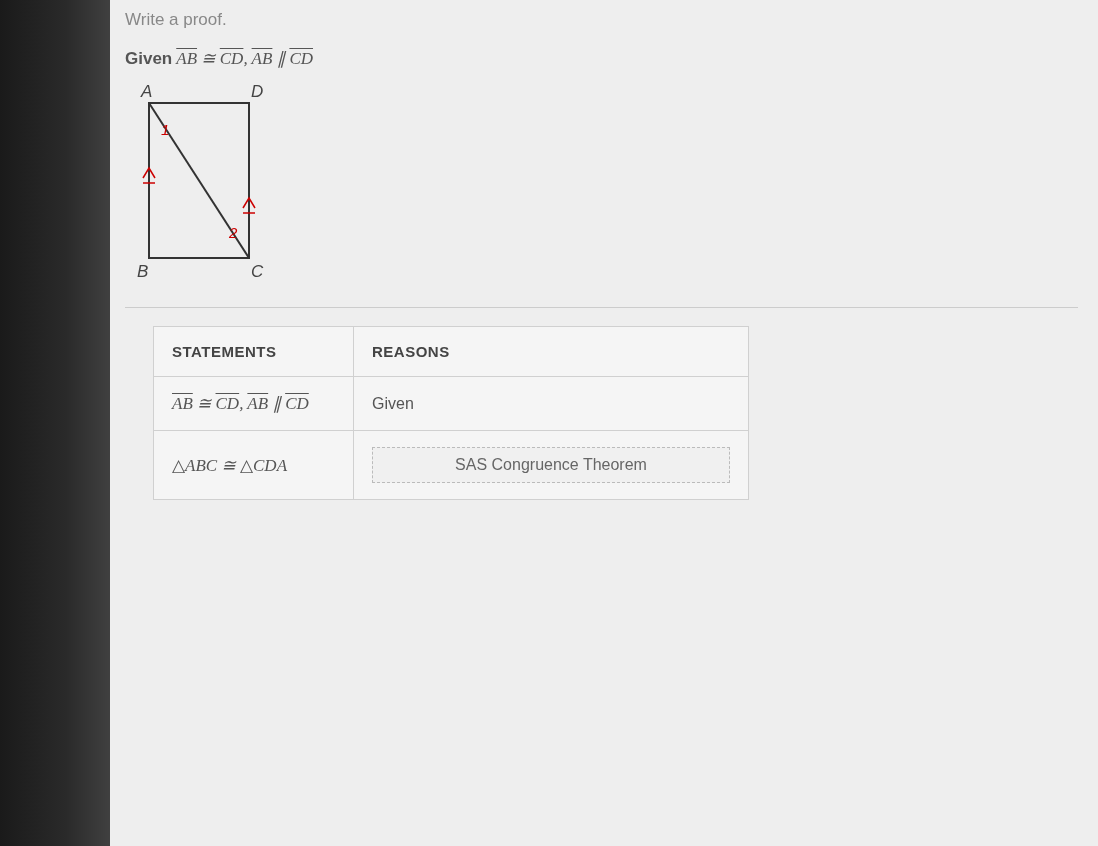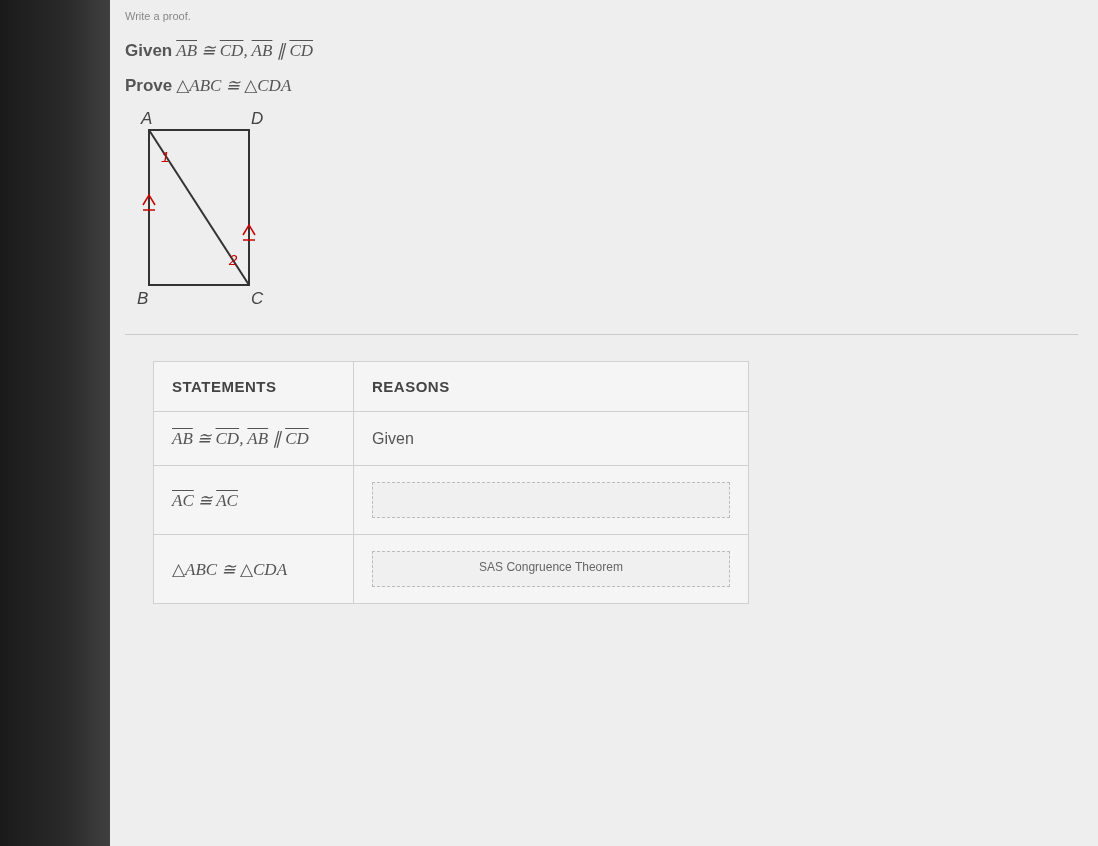--- a/index.html
+++ b/index.html
@@ -15,39 +15,39 @@
       background: linear-gradient(90deg, #1a1a1a 0%, #2a2a2a 60%, #404040 100%);
     }
     .content {
       flex: 1;
       background: #eeeeee;
       padding: 10px 20px 10px 15px;
       color: #555;
     }
     .prompt-text {
       color: #888;
-      font-size: 11px;
+      font-size: 17px;
       margin-bottom: 18px;
     }
     .given-line, .prove-line {
       font-size: 17px;
       margin-bottom: 14px;
       display: flex;
       align-items: center;
       gap: 4px;
     }
     .label-bold { font-weight: bold; color: #555; }
     .math { font-style: italic; font-family: 'Times New Roman', serif; }
     .overline { text-decoration: overline; font-style: italic; }
     .diagram {
       margin: 10px 0 20px 4px;
     }
     .proof-section {
       border-top: 1px solid #ccc;
-      padding-top: 26px;
+      padding-top: 18px;
     }
     .proof-table {
       border-collapse: collapse;
       margin-left: 28px;
     }
     .proof-table th, .proof-table td {
       border: 1px solid #d0d0d0;
       padding: 16px 18px;
       background: #f5f5f5;
       text-align: left;
@@ -60,21 +60,21 @@
       letter-spacing: 0.5px;
     }
     .stmt-col { width: 200px; }
     .reason-col { width: 395px; }
     .reason-box {
       border: 1px dashed #bbb;
       background: #f0f0f0;
       min-height: 36px;
       padding: 8px 12px;
       text-align: center;
-      font-size: 12px;
+      font-size: 16px;
       color: #666;
     }
     .stmt-math {
       font-family: 'Times New Roman', serif;
       font-style: italic;
       font-size: 17px;
       color: #555;
     }
     .triangle { font-style: normal; }
   </style>
@@ -87,26 +87,20 @@
 
   <div class="prompt-text">Write a proof.</div>
 
   <div class="given-line">
     <span class="label-bold">Given</span>
     <span class="math">
       <span class="overline">AB</span> ≅ <span class="overline">CD</span>, <span class="overline">AB</span> ∥ <span class="overline">CD</span>
     </span>
   </div>
 
-  <div class="prove-line">
-    <span class="label-bold">Prove</span>
-    <span class="math">
-      <span class="triangle">△</span>ABC ≅ <span class="triangle">△</span>CDA
-    </span>
-  </div>
 
   <div class="diagram">
     <svg width="150" height="200" viewBox="0 0 150 200">
       <rect x="20" y="20" width="100" height="155" fill="none" stroke="#333" stroke-width="2"></rect>
       <line x1="20" y1="20" x2="120" y2="175" stroke="#333" stroke-width="2"></line>
 
       <line x1="14" y1="100" x2="26" y2="100" stroke="#c00" stroke-width="1.5"></line>
       <polyline points="14,95 20,85 26,95" fill="none" stroke="#c00" stroke-width="1.5"></polyline>
 
       <line x1="114" y1="130" x2="126" y2="130" stroke="#c00" stroke-width="1.5"></line>
@@ -129,26 +123,20 @@
           <th class="stmt-col">STATEMENTS</th>
           <th class="reason-col">REASONS</th>
         </tr>
       </thead>
       <tbody id="proof-body">
           <tr>
             <td class="stmt-col"><span class="stmt-math"><span class="overline">AB</span> ≅ <span class="overline">CD</span>, <span class="overline">AB</span> ∥ <span class="overline">CD</span></span></td>
             <td class="reason-col"><span>Given</span></td>
           </tr>
           <tr>
-            <td class="stmt-col"><span class="stmt-math"><span class="overline">AC</span> ≅ <span class="overline">AC</span></span></td>
-            <td class="reason-col">
-              <div class="reason-box"></div>
-            </td>
-          </tr>
-          <tr>
             <td class="stmt-col"><span class="stmt-math"><span class="triangle">△</span>ABC ≅ <span class="triangle">△</span>CDA</span></td>
             <td class="reason-col">
               <div class="reason-box">SAS Congruence Theorem</div>
             </td>
           </tr>
         </tbody>
     </table>
   </div>
 
 </div>

